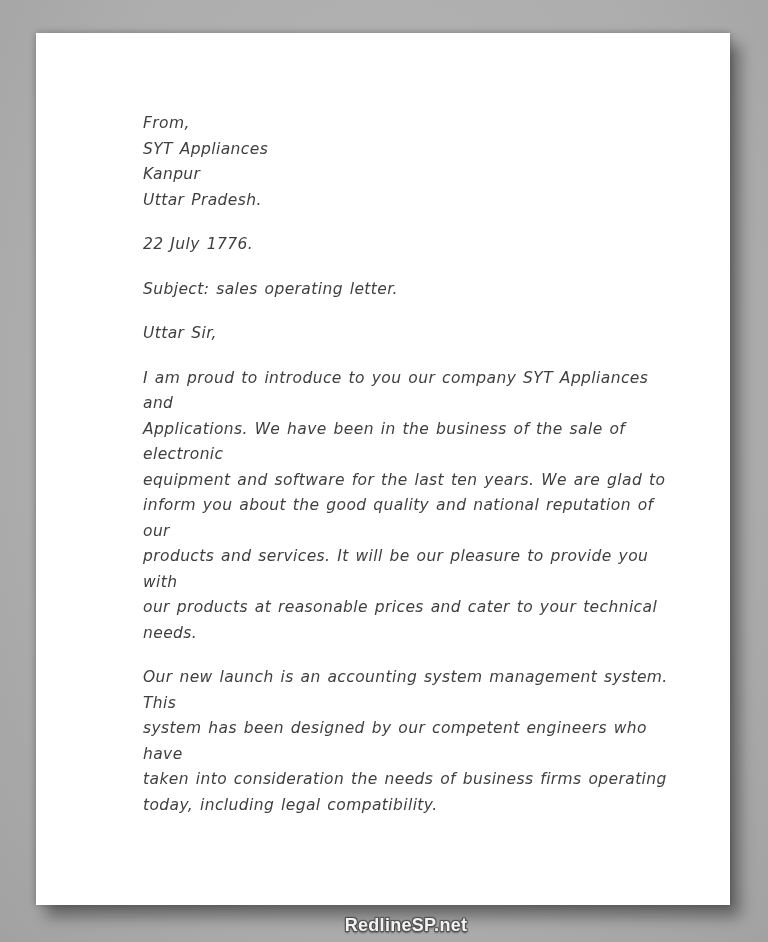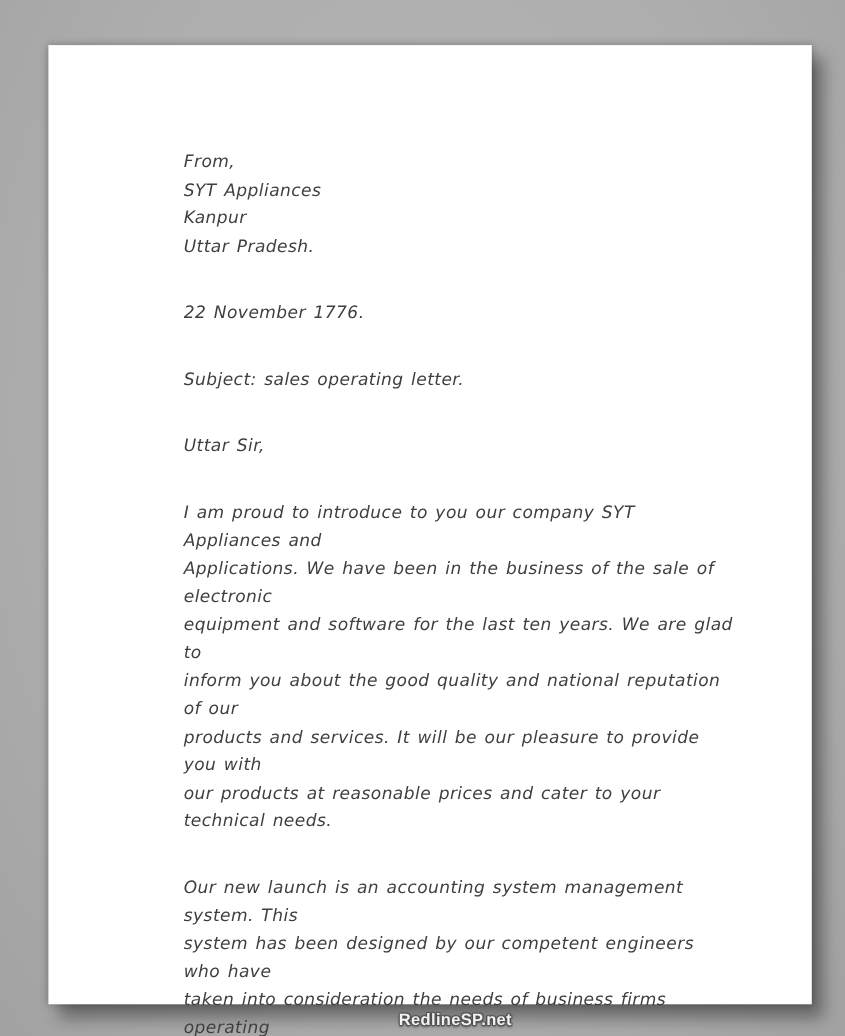--- a/index.html
+++ b/index.html
@@ -1,15 +1,15 @@
 <!DOCTYPE html>
 <html><head>
 <meta charset="utf-8">
 <style>
-  * { margin: 0; padding: 8px; box-sizing: border-box; }
+  * { margin: 0; padding: 0; box-sizing: border-box; }
 
   html, body {
     width: 768px;
     height: 942px;
     overflow: hidden;
   }
 
   body {
     position: relative;
     background: radial-gradient(ellipse at 50% 40%, #b6b6b6 0%, #aeaeae 60%, #a2a2a2 100%);
@@ -42,42 +42,42 @@
   }
 
   .watermark {
     position: absolute;
     left: 0;
     right: 0;
     bottom: 6px;
     text-align: center;
     font-family: "Liberation Sans", sans-serif;
     font-weight: bold;
-    font-size: 15px;
+    font-size: 18px;
     letter-spacing: 0.3px;
     color: #f2f2f2;
     text-shadow:
       -1px -1px 1px #4e4e4e,
        1px -1px 1px #4e4e4e,
       -1px  1px 1px #4e4e4e,
        1px  1px 1px #4e4e4e,
        0    2px 2px rgba(0,0,0,0.45);
     margin-left: 44px;
   }
 </style>
 </head>
 <body>
 
 <div class="paper">
   <div class="letter-content">
     <div class="block">From,
 SYT Appliances
 Kanpur
 Uttar Pradesh.</div>
-    <div class="block">22 November 1776.</div>
+    <div class="block">22 July 1776.</div>
     <div class="block">Subject: sales operating letter.</div>
     <div class="block">Uttar Sir,</div>
     <div class="block">I am proud to introduce to you our company SYT Appliances and
 Applications. We have been in the business of the sale of electronic
 equipment and software for the last ten years. We are glad to
 inform you about the good quality and national reputation of our
 products and services. It will be our pleasure to provide you with
 our products at reasonable prices and cater to your technical needs.</div>
     <div class="block">Our new launch is an accounting system management system. This
 system has been designed by our competent engineers who have

